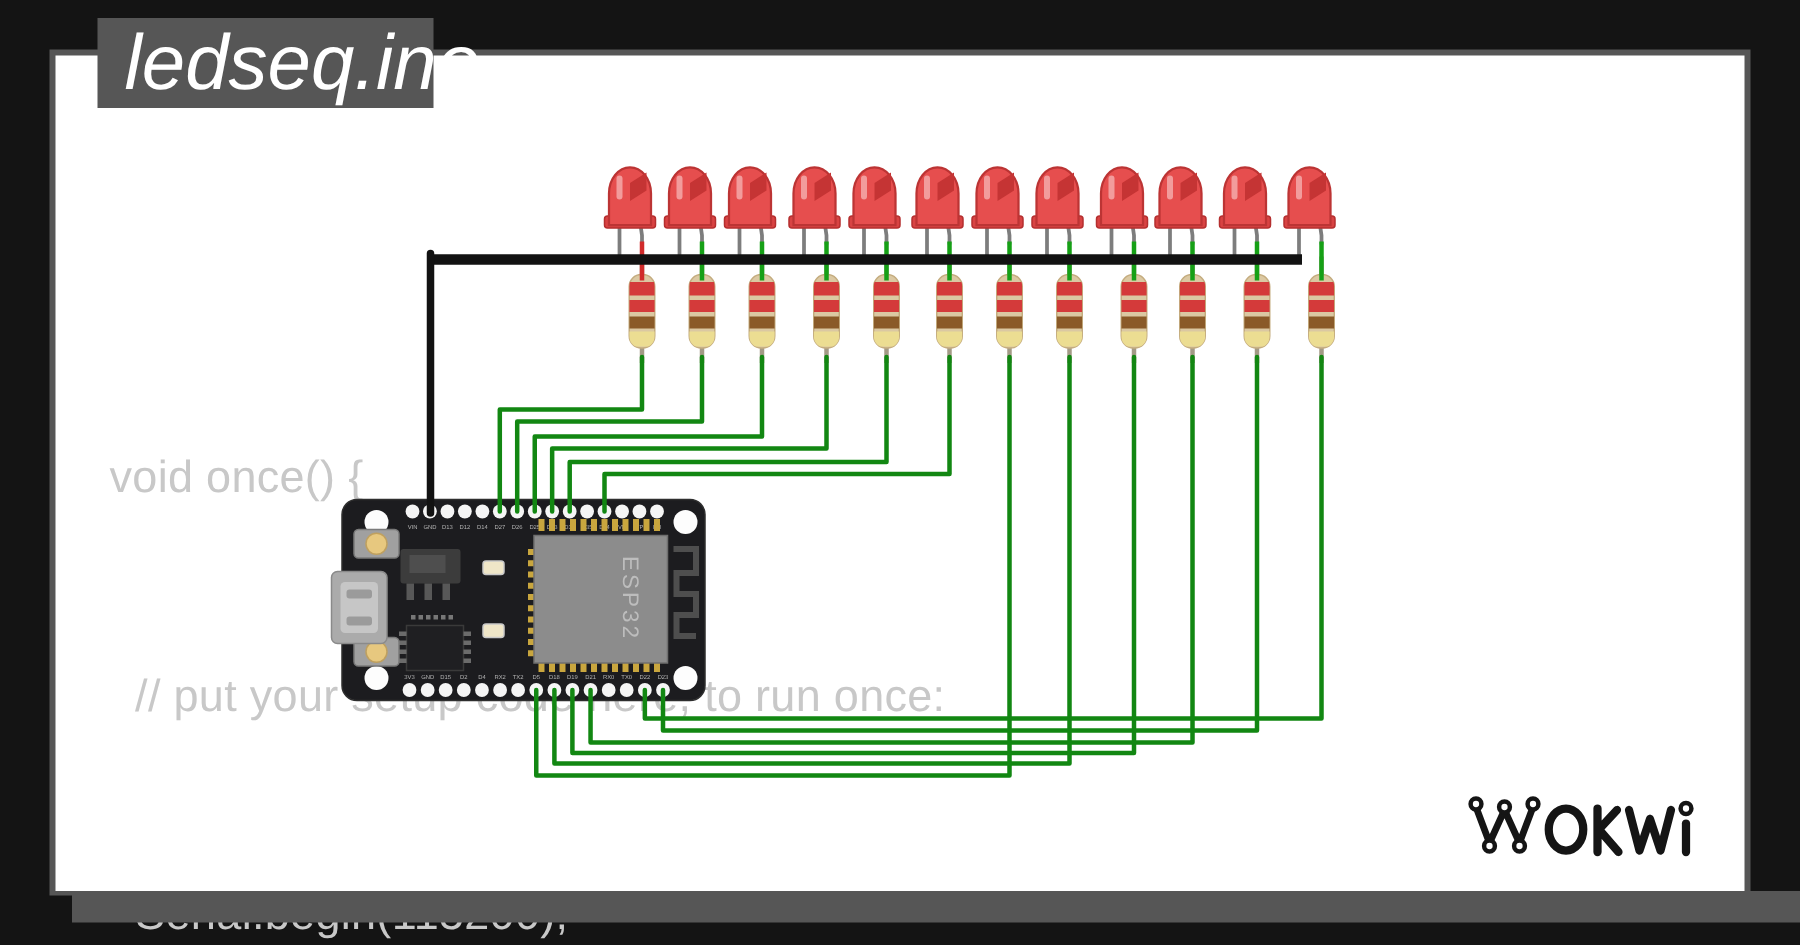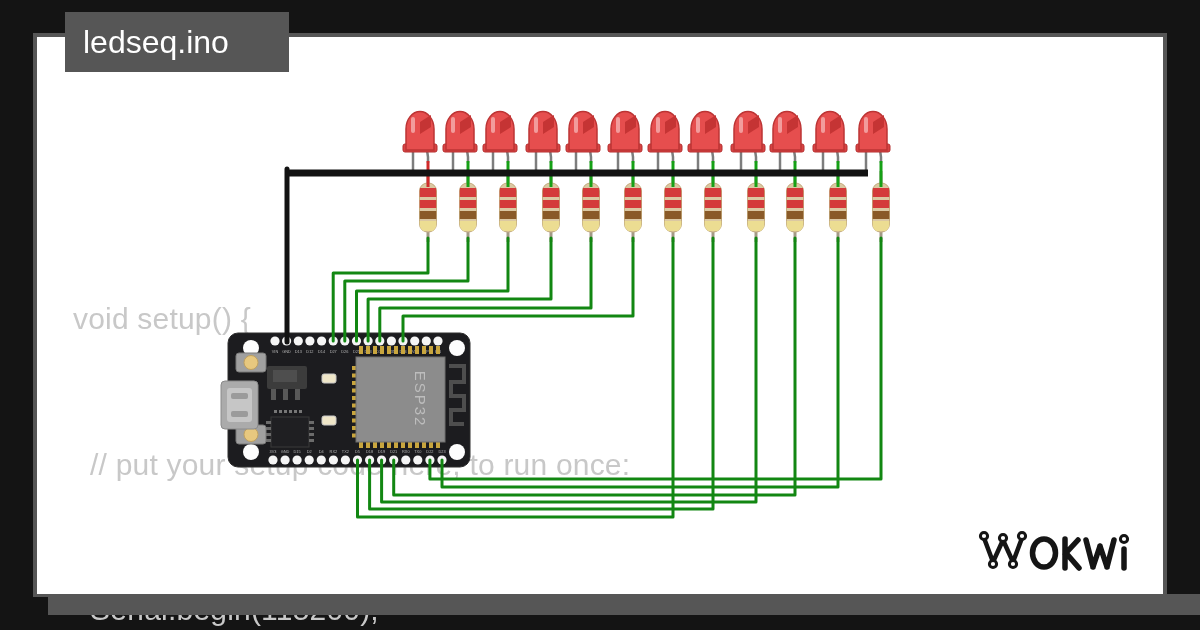--- a/index.html
+++ b/index.html
@@ -5,35 +5,35 @@
   html,body{margin:0;padding:0;background:#141414;}
   #stage{position:relative;width:1200px;height:630px;background:#141414;overflow:hidden;
          font-family:"Liberation Sans",sans-serif;}
   #canvas-border{position:absolute;left:33px;top:33px;width:1134px;height:564px;background:#565656;}
   #canvas{position:absolute;left:37px;top:37px;width:1126px;height:557px;background:#ffffff;}
   #code{position:absolute;left:73px;top:198px;z-index:1;color:#c8c8c8;font-size:30px;
         line-height:48.5px;white-space:pre;letter-spacing:0.2px;}
   #circuit{position:absolute;left:0;top:0;z-index:2;}
   #bottom-bar{position:absolute;left:48px;top:594px;width:1152px;height:21px;background:#565656;z-index:3;}
   #title-tab{position:absolute;left:65px;top:12px;width:224px;height:60px;background:#565656;z-index:4;
-             color:#ffffff;font-size:32px;line-height:60px;padding-left:18px;box-sizing:border-box;}
+             color:#ffffff;font-size:52px;line-height:60px;padding-left:18px;box-sizing:border-box;font-style:italic;}
   .pin-label{font-size:3.9px;fill:#b5b5b5;text-anchor:middle;font-family:"Liberation Sans",sans-serif;}
   .chip-label{font-size:15px;fill:#bdbdbd;letter-spacing:2px;text-anchor:middle;
               font-family:"Liberation Sans",sans-serif;}
 </style>
 </head>
 <body>
 
 <div id="stage">
 
   <div id="canvas-border"></div>
   <div id="canvas"></div>
 
   <div id="code">
-    <div>void setup() {</div>
+    <div>void once() {</div>
     <div>  // put your setup code here, to run once:</div>
     <div>  Serial.begin(115200);</div>
     
     
     <div></div>
     
     
     
   </div>
 

